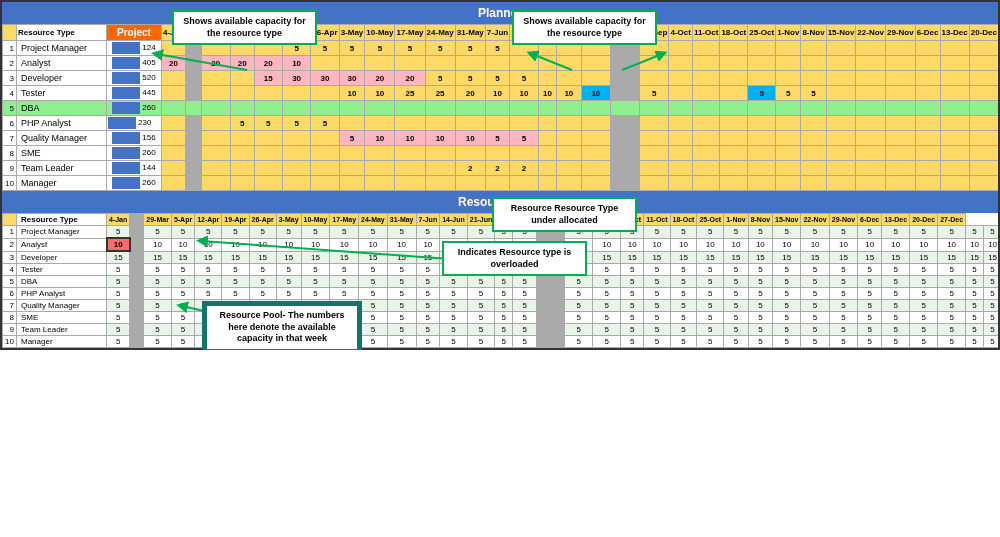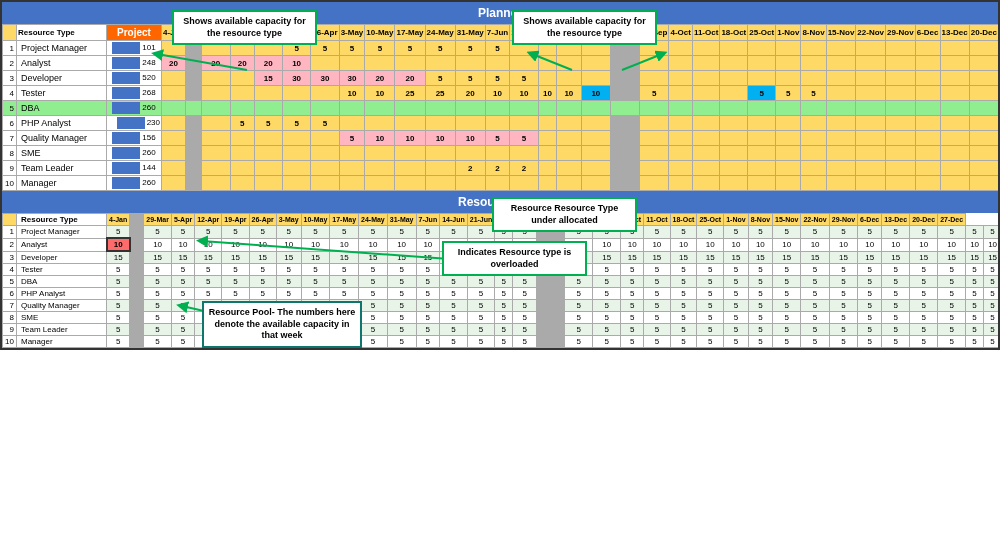--- a/index.html
+++ b/index.html
@@ -108,21 +108,21 @@
             <th style="min-width:22px;">13-Dec</th>
             <th style="min-width:22px;">20-Dec</th>
 
           </tr>
         </thead>
         <tbody id="planner-tbody">
 
         <tr>
               <td class="row-num">1</td>
               <td class="col-resource-type">Project Manager</td>
-              <td style="padding: 1px; text-align: center; background: rgb(255, 255, 255);"><span style="display: inline-block; width: 28px; height: 12px; background: rgb(68, 114, 196); vertical-align: middle; margin-right: 2px;"></span><span style="font-size: 8px;">101</span></td>
+              <td style="padding: 1px; text-align: center; background: rgb(255, 255, 255);"><span style="display: inline-block; width: 28px; height: 12px; background: rgb(68, 114, 196); vertical-align: middle; margin-right: 2px;"></span><span style="font-size: 8px;">124</span></td>
               <td style="background: rgb(255, 217, 102); color: rgb(136, 136, 136); font-size: 8px;"></td>
               <td style="background: rgb(170, 170, 170); min-width: 14px;"></td>
               <td style="background: rgb(255, 217, 102); color: rgb(136, 136, 136); font-size: 8px;"></td>
               <td style="background: rgb(255, 217, 102); color: rgb(136, 136, 136); font-size: 8px;"></td>
               <td style="background: rgb(255, 217, 102); color: rgb(136, 136, 136); font-size: 8px;"></td>
               <td style="background: rgb(255, 217, 102); font-weight: bold; font-size: 8px;">5</td>
               <td style="background: rgb(255, 217, 102); font-weight: bold; font-size: 8px;">5</td>
               <td style="background: rgb(255, 217, 102); font-weight: bold; font-size: 8px;">5</td>
               <td style="background: rgb(255, 217, 102); font-weight: bold; font-size: 8px;">5</td>
               <td style="background: rgb(255, 217, 102); font-weight: bold; font-size: 8px;">5</td>
@@ -144,21 +144,21 @@
               <td style="background: rgb(255, 217, 102); color: rgb(136, 136, 136); font-size: 8px;"></td>
               <td style="background: rgb(255, 217, 102); color: rgb(136, 136, 136); font-size: 8px;"></td>
               <td style="background: rgb(255, 217, 102); color: rgb(136, 136, 136); font-size: 8px;"></td>
               <td style="background: rgb(255, 217, 102); color: rgb(136, 136, 136); font-size: 8px;"></td>
               <td style="background: rgb(255, 217, 102); color: rgb(136, 136, 136); font-size: 8px;"></td>
               <td style="background: rgb(255, 217, 102); color: rgb(136, 136, 136); font-size: 8px;"></td>
             </tr>
             <tr>
               <td class="row-num">2</td>
               <td class="col-resource-type">Analyst</td>
-              <td style="padding: 1px; text-align: center; background: rgb(255, 255, 255);"><span style="display: inline-block; width: 28px; height: 12px; background: rgb(68, 114, 196); vertical-align: middle; margin-right: 2px;"></span><span style="font-size: 8px;">248</span></td>
+              <td style="padding: 1px; text-align: center; background: rgb(255, 255, 255);"><span style="display: inline-block; width: 28px; height: 12px; background: rgb(68, 114, 196); vertical-align: middle; margin-right: 2px;"></span><span style="font-size: 8px;">405</span></td>
               <td style="background: rgb(255, 182, 193); font-weight: bold; font-size: 8px;">20</td>
               <td style="background: rgb(170, 170, 170); min-width: 14px;"></td>
               <td style="background: rgb(255, 182, 193); font-weight: bold; font-size: 8px;">20</td>
               <td style="background: rgb(255, 182, 193); font-weight: bold; font-size: 8px;">20</td>
               <td style="background: rgb(255, 182, 193); font-weight: bold; font-size: 8px;">20</td>
               <td style="background: rgb(255, 182, 193); font-weight: bold; font-size: 8px;">10</td>
               <td style="background: rgb(255, 217, 102); color: rgb(136, 136, 136); font-size: 8px;"></td>
               <td style="background: rgb(255, 217, 102); color: rgb(136, 136, 136); font-size: 8px;"></td>
               <td style="background: rgb(255, 217, 102); color: rgb(136, 136, 136); font-size: 8px;"></td>
               <td style="background: rgb(255, 217, 102); color: rgb(136, 136, 136); font-size: 8px;"></td>
@@ -216,21 +216,21 @@
               <td style="background: rgb(255, 217, 102); color: rgb(136, 136, 136); font-size: 8px;"></td>
               <td style="background: rgb(255, 217, 102); color: rgb(136, 136, 136); font-size: 8px;"></td>
               <td style="background: rgb(255, 217, 102); color: rgb(136, 136, 136); font-size: 8px;"></td>
               <td style="background: rgb(255, 217, 102); color: rgb(136, 136, 136); font-size: 8px;"></td>
               <td style="background: rgb(255, 217, 102); color: rgb(136, 136, 136); font-size: 8px;"></td>
               <td style="background: rgb(255, 217, 102); color: rgb(136, 136, 136); font-size: 8px;"></td>
             </tr>
             <tr>
               <td class="row-num">4</td>
               <td class="col-resource-type">Tester</td>
-              <td style="padding: 1px; text-align: center; background: rgb(255, 255, 255);"><span style="display: inline-block; width: 28px; height: 12px; background: rgb(68, 114, 196); vertical-align: middle; margin-right: 2px;"></span><span style="font-size: 8px;">268</span></td>
+              <td style="padding: 1px; text-align: center; background: rgb(255, 255, 255);"><span style="display: inline-block; width: 28px; height: 12px; background: rgb(68, 114, 196); vertical-align: middle; margin-right: 2px;"></span><span style="font-size: 8px;">445</span></td>
               <td style="background: rgb(255, 217, 102); color: rgb(136, 136, 136); font-size: 8px;"></td>
               <td style="background: rgb(170, 170, 170); min-width: 14px;"></td>
               <td style="background: rgb(255, 217, 102); color: rgb(136, 136, 136); font-size: 8px;"></td>
               <td style="background: rgb(255, 217, 102); color: rgb(136, 136, 136); font-size: 8px;"></td>
               <td style="background: rgb(255, 217, 102); color: rgb(136, 136, 136); font-size: 8px;"></td>
               <td style="background: rgb(255, 217, 102); color: rgb(136, 136, 136); font-size: 8px;"></td>
               <td style="background: rgb(255, 217, 102); color: rgb(136, 136, 136); font-size: 8px;"></td>
               <td style="background: rgb(255, 217, 102); font-weight: bold; font-size: 8px;">10</td>
               <td style="background: rgb(255, 217, 102); font-weight: bold; font-size: 8px;">10</td>
               <td style="background: rgb(255, 217, 102); font-weight: bold; font-size: 8px;">25</td>
@@ -288,21 +288,21 @@
               <td style="background: rgb(144, 238, 144); font-size: 8px;"></td>
               <td style="background: rgb(144, 238, 144); font-size: 8px;"></td>
               <td style="background: rgb(144, 238, 144); font-size: 8px;"></td>
               <td style="background: rgb(144, 238, 144); font-size: 8px;"></td>
               <td style="background: rgb(144, 238, 144); font-size: 8px;"></td>
               <td style="background: rgb(144, 238, 144); font-size: 8px;"></td>
             </tr>
             <tr>
               <td class="row-num">6</td>
               <td class="col-resource-type">PHP Analyst</td>
-              <td style="padding: 1px; text-align: right; background: rgb(255, 255, 255);"><span style="display: inline-block; width: 28px; height: 12px; background: rgb(68, 114, 196); vertical-align: middle; margin-right: 2px;"></span><span style="font-size: 8px;">230</span></td>
+              <td style="padding: 1px; text-align: left; background: rgb(255, 255, 255);"><span style="display: inline-block; width: 28px; height: 12px; background: rgb(68, 114, 196); vertical-align: middle; margin-right: 2px;"></span><span style="font-size: 8px;">230</span></td>
               <td style="background: rgb(255, 217, 102); color: rgb(136, 136, 136); font-size: 8px;"></td>
               <td style="background: rgb(170, 170, 170); min-width: 14px;"></td>
               <td style="background: rgb(255, 217, 102); color: rgb(136, 136, 136); font-size: 8px;"></td>
               <td style="background: rgb(255, 217, 102); font-weight: bold; font-size: 8px;">5</td>
               <td style="background: rgb(255, 217, 102); font-weight: bold; font-size: 8px;">5</td>
               <td style="background: rgb(255, 217, 102); font-weight: bold; font-size: 8px;">5</td>
               <td style="background: rgb(255, 217, 102); font-weight: bold; font-size: 8px;">5</td>
               <td style="background: rgb(255, 217, 102); color: rgb(136, 136, 136); font-size: 8px;"></td>
               <td style="background: rgb(255, 217, 102); color: rgb(136, 136, 136); font-size: 8px;"></td>
               <td style="background: rgb(255, 217, 102); color: rgb(136, 136, 136); font-size: 8px;"></td>
@@ -948,21 +948,21 @@
       </table>
     </div>
 
     <div style="position:absolute; top:50px; left:440px; pointer-events:none; z-index:20;">
       <div class="ann-box" style="position:relative; font-size:9px; border:2px solid #00B050; background:#fff; max-width:145px;">
         <span>Indicates Resource type is overloaded</span>
       </div>
     </div>
 
     <div style="position:absolute; top:110px; left:200px; pointer-events:none; z-index:20;">
-      <div class="ann-box" style="position:relative; font-size:9px; border:2px solid #0f766e; background:#fff; padding:4px; max-width:160px;">
+      <div class="ann-box" style="position:relative; font-size:9px; border:5px solid #0f766e; background:#fff; padding:4px; max-width:160px;">
         <span>Resource Pool- The numbers here denote the available capacity in that week</span>
       </div>
     </div>
 
     <svg style="position:absolute;top:0;left:0;width:100%;height:100%;pointer-events:none;z-index:15;">
       <defs>
         <marker id="arrowhead2" markerWidth="6" markerHeight="6" refX="3" refY="3" orient="auto">
           <path d="M 0 0 L 6 3 L 0 6 Z" fill="#00B050"></path>
         </marker>
       </defs>

